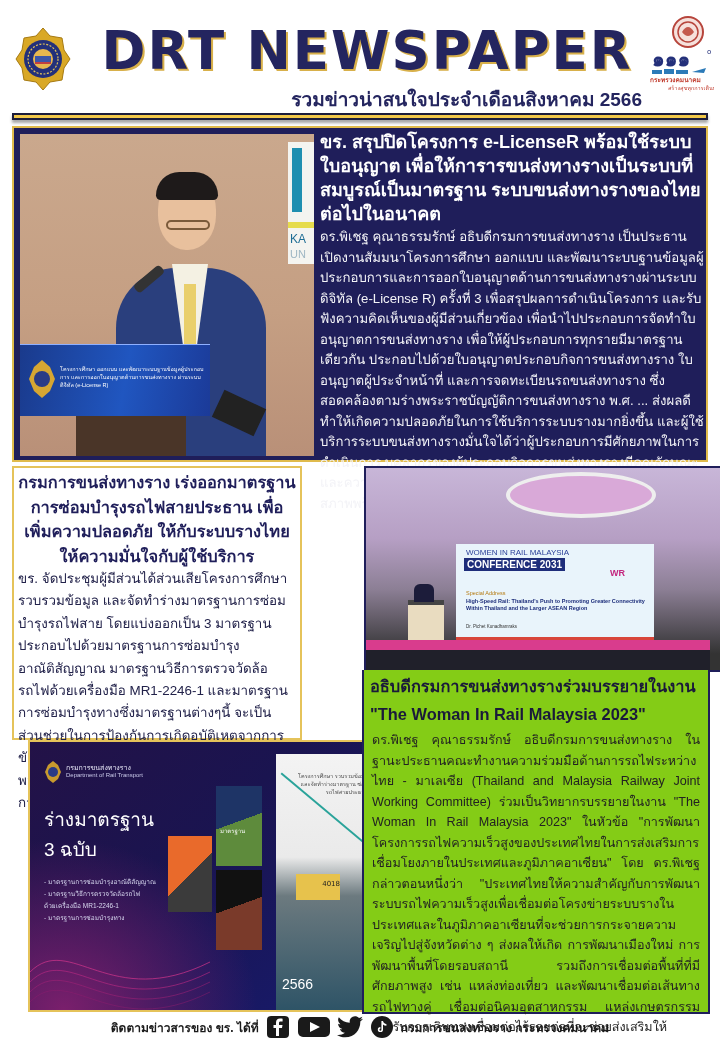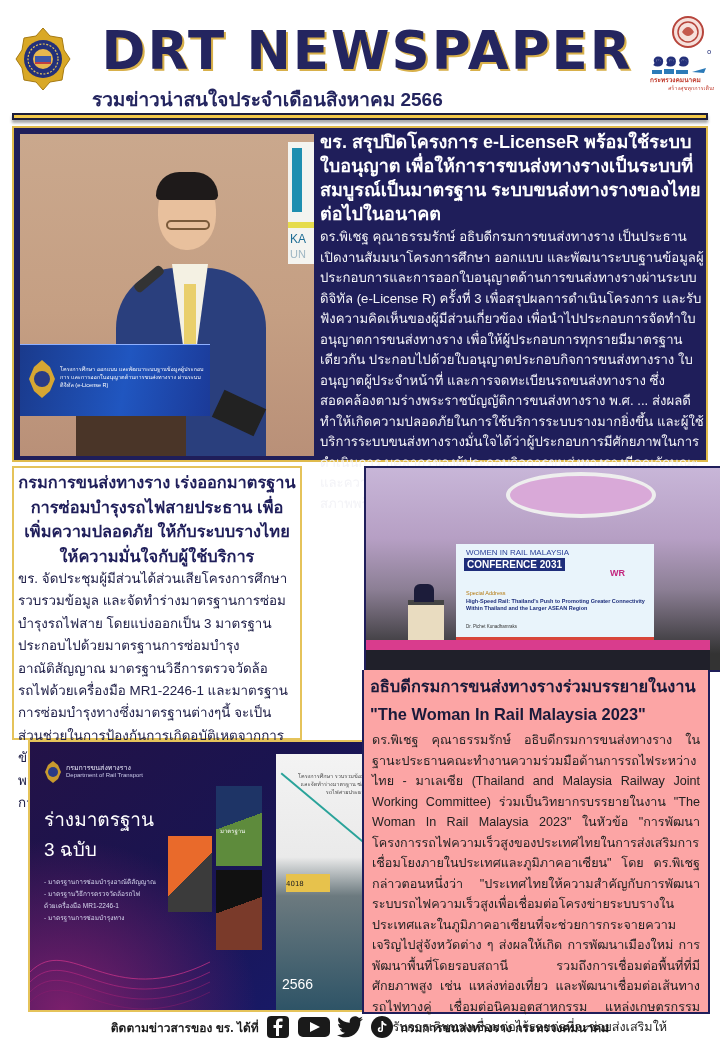--- a/index.html
+++ b/index.html
@@ -5,21 +5,21 @@
   * { box-sizing: border-box; margin: 0; padding: 0; }
   html, body { width: 720px; height: 1040px; background: #ffffff; overflow: hidden; }
   body { position: relative; font-family: "DejaVu Sans", "Liberation Sans", sans-serif; color: #1c1c4a; }
 
   
   .masthead { position: absolute; left: 0; top: 0; width: 720px; height: 118px; }
   .emblem-left { position: absolute; left: 14px; top: 26px; width: 58px; height: 66px; }
   .title { position: absolute; left: 92px; top: 20px; width: 550px; text-align: center;
            font-family: "DejaVu Sans", sans-serif; font-weight: bold; font-size: 53px; letter-spacing: 2px;
            color: #24255f; text-shadow: 2px 2px 0 #d8b04a; line-height: 62px; }
-  .subtitle { position: absolute; left: 92px; top: 84px; width: 550px; text-align: left;
+  .subtitle { position: absolute; left: 92px; top: 84px; width: 550px; text-align: right;
               font-family: "Liberation Sans", sans-serif; font-weight: bold; font-size: 19px; color: #24255f; }
   .emblem-right { position: absolute; left: 648px; top: 14px; width: 66px; height: 82px; }
   .gold-rule { position: absolute; left: 12px; top: 113px; width: 696px; height: 7px;
                background: #f1c84a; border: 2px solid #1d1d3a; box-shadow: 0 3px 3px rgba(0,0,0,0.35); }
 
   
   .a1 { position: absolute; left: 12px; top: 126px; width: 696px; height: 336px;
         background: #1f1e5a; border: 2px solid #e0bb4c; }
   .a1-photo { position: absolute; left: 6px; top: 6px; width: 294px; height: 322px; overflow: hidden;
               background: linear-gradient(180deg, #caa88d 0%, #c59f83 55%, #b99078 100%); }
@@ -36,21 +36,21 @@
 
   .a2-img { position: absolute; left: 12px; top: 740px; width: 342px; height: 272px;
             border: 2px solid #e5c35a; overflow: hidden;
             background: radial-gradient(ellipse at 10% 100%, #7a1f6c 0%, rgba(122,31,108,0) 45%),
                         linear-gradient(135deg, #231247 0%, #1a1450 45%, #171b6e 100%); margin-left: 16px; }
 
   
   .a3-photo { position: absolute; left: 364px; top: 466px; width: 368px; height: 206px; overflow: hidden;
               border: 2px solid #1f1e5a;
               background: linear-gradient(180deg, #c8b6d8 0%, #b69fc4 35%, #8c7f95 60%, #333 92%); }
-  .a3 { position: absolute; left: 362px; top: 670px; width: 348px; height: 344px; background: #fca5a5;
+  .a3 { position: absolute; left: 362px; top: 670px; width: 348px; height: 344px; background: #84cc16;
         border-left: 2px solid #1f1e5a; border-right: 2px solid #1f1e5a; border-bottom: 2px solid #1f1e5a; }
   .a3-head { padding: 2px 6px 0 6px; font-family: "Liberation Sans", sans-serif; font-weight: bold; font-size: 16.4px; line-height: 28px; color: #1a1a3a; }
   .a3-text { padding: 2px 8px 0 8px; font-family: "Liberation Sans", sans-serif; font-size: 12.6px; line-height: 20.5px; color: #222; text-align: justify; }
 
   
   .footer { position: absolute; left: 0; top: 1014px; width: 720px; height: 26px; display: flex; align-items: center; justify-content: center; gap: 6px; }
   .footer-text { font-family: "Liberation Sans", sans-serif; font-weight: bold; font-size: 12px; color: #1a1a1a; }
   .social { width: 26px; height: 22px; display: inline-flex; align-items: center; justify-content: center; }
 
   .abs { position: absolute; }
@@ -153,21 +153,21 @@
 
   <div class="abs" style="left:138px;top:94px;width:44px;height:76px;background:linear-gradient(135deg,#e96a2b 0 50%,#3b3b3b 50% 100%);"></div>
   <div class="abs" style="left:186px;top:44px;width:46px;height:80px;background:linear-gradient(160deg,#1e3466 0 45%,#5e8b3c 45% 100%);">
     <div class="abs photo-text" style="left:4px;top:40px;font-size:6px;color:#fff;">มาตรฐาน</div>
   </div>
   <div class="abs" style="left:186px;top:128px;width:46px;height:80px;background:linear-gradient(160deg,#111 0 45%,#7a3a2a 45% 100%);"></div>
 
   <div class="abs" style="left:246px;top:12px;width:96px;height:258px;background:linear-gradient(180deg,#f3f3f3 0%,#eaeaea 40%,#6c7a7f 55%,#2d5366 100%);">
     <div class="abs photo-text" style="left:20px;top:18px;width:72px;text-align:right;font-size:5.5px;line-height:8px;color:#444;">โครงการศึกษา รวบรวมข้อมูล และจัดทำร่างมาตรฐาน ซ่อมรถไฟสายประธาน</div>
     <div class="abs" style="left:-10px;top:60px;width:130px;height:2px;background:#2aa39a;transform:rotate(40deg);"></div>
-    <div class="abs" style="left:10px;top:120px;width:44px;height:18px;background:#e7c24c;color:#222;font-size:7px;text-align:left;line-height:20px;">4018</div>
+    <div class="abs" style="left:20px;top:120px;width:44px;height:26px;background:#e7c24c;color:#222;font-size:7px;text-align:right;line-height:20px;">4018</div>
     <div class="abs photo-text" style="left:6px;top:222px;font-size:14px;font-weight:normal;color:#fff;">2566</div>
   </div>
 </div>
 
 <div class="a3-photo">
 
   <div class="abs" style="left:140px;top:4px;width:150px;height:46px;border-radius:50%;background:#d9a9d8;border:4px solid #eee;"></div>
 
   <div class="abs" style="left:90px;top:76px;width:198px;height:96px;background:#e9f4fb;border-bottom:3px solid #d8453a;">
     <div class="abs photo-text" style="left:10px;top:4px;font-size:8px;color:#2a3f98;">WOMEN IN RAIL MALAYSIA</div>

